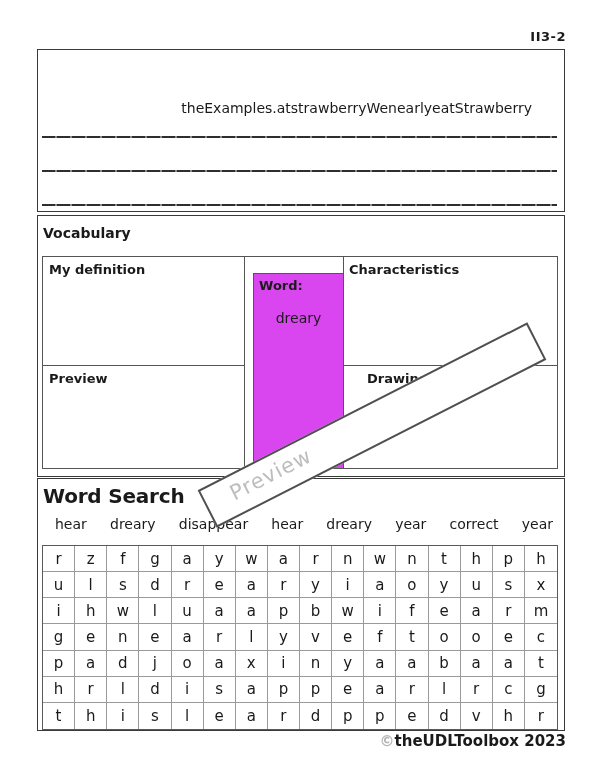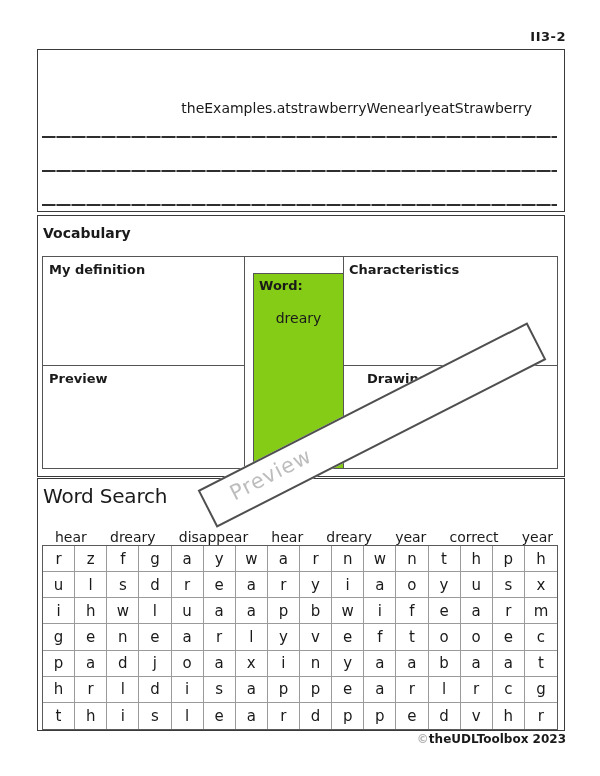--- a/index.html
+++ b/index.html
@@ -23,39 +23,39 @@
   .frayer{left:4px;top:40px;width:516px;height:213px;border:1.2px solid #555;position:absolute;box-sizing:border-box;background:#fff;}
   .vline{position:absolute;top:0;bottom:0;width:1px;background:#555;}
   .vline.left-col{left:201px;}
   .vline.right-col{left:300px;}
   .hline{position:absolute;height:1px;background:#555;top:108px;}
   .hline.left{left:0;width:201px;}
   .hline.right{left:300px;right:0;}
   .cell-label{position:absolute;font-size:13px;font-weight:700;}
   .lbl-tl{left:6px;top:5px;} .lbl-tr{left:306px;top:5px;}
   .lbl-bl{left:6px;top:114px;} .lbl-br{left:324px;top:114px;}
-  .word-box{position:absolute;left:210px;top:16px;width:91px;height:196px;border:1.2px solid #555;background:#84cc16;box-sizing:border-box;}
+  .word-box{position:absolute;left:210px;top:16px;width:91px;height:196px;border:1.2px solid #555;background:#d946ef;box-sizing:border-box;}
   .word-label{position:absolute;left:5px;top:4px;font-size:13px;font-weight:700;}
   .word-value{position:absolute;left:0;top:36px;width:100%;text-align:center;font-size:14px;}
   
   .stamp{position:absolute;left:187px;top:404px;width:370px;height:42px;background:#fff;
          border:2px solid #4f4f4f;transform:rotate(-27deg);z-index:6;box-sizing:border-box;}
   .stamp-text{position:absolute;left:26px;top:5px;font-size:21px;color:#bdbdbd;letter-spacing:1px;}
   
-  .ws-title{left:5px;top:5px;font-size:20px;font-weight:400;letter-spacing:-.2px;}
-  .ws-words{left:17px;right:11px;top:37px;display:flex;justify-content:space-between;font-size:14px;margin-top:13px;}
+  .ws-title{left:5px;top:5px;font-size:20px;font-weight:700;letter-spacing:-.2px;}
+  .ws-words{left:17px;right:11px;top:37px;display:flex;justify-content:space-between;font-size:14px;}
   .ws-grid{left:4px;top:66px;width:516px;height:185px;display:grid;
            grid-template-columns:repeat(16,1fr);grid-template-rows:repeat(7,1fr);
            border:1.5px solid #5a5a5a;background:#fff;box-sizing:border-box;position:absolute;}
   .ws-cell{border-right:1px solid #9a9a9a;border-bottom:1px solid #9a9a9a;
            display:flex;align-items:center;justify-content:center;font-size:15px;}
   .ws-cell:nth-child(16n){border-right:none;}
   .ws-cell:nth-last-child(-n+16){border-bottom:none;}
   
-  .footer{top:732px;right:34px;font-size:12px;font-weight:600;}
+  .footer{top:732px;right:34px;font-size:15px;font-weight:600;}
   .copyright-symbol{color:#b5b5b5;}
 </style>
 </head>
 <body>
 
 <div id="page">
 
   <div class="abs corner-label">II3-2</div>
 
   <div class="section-box" id="sentence-box">

